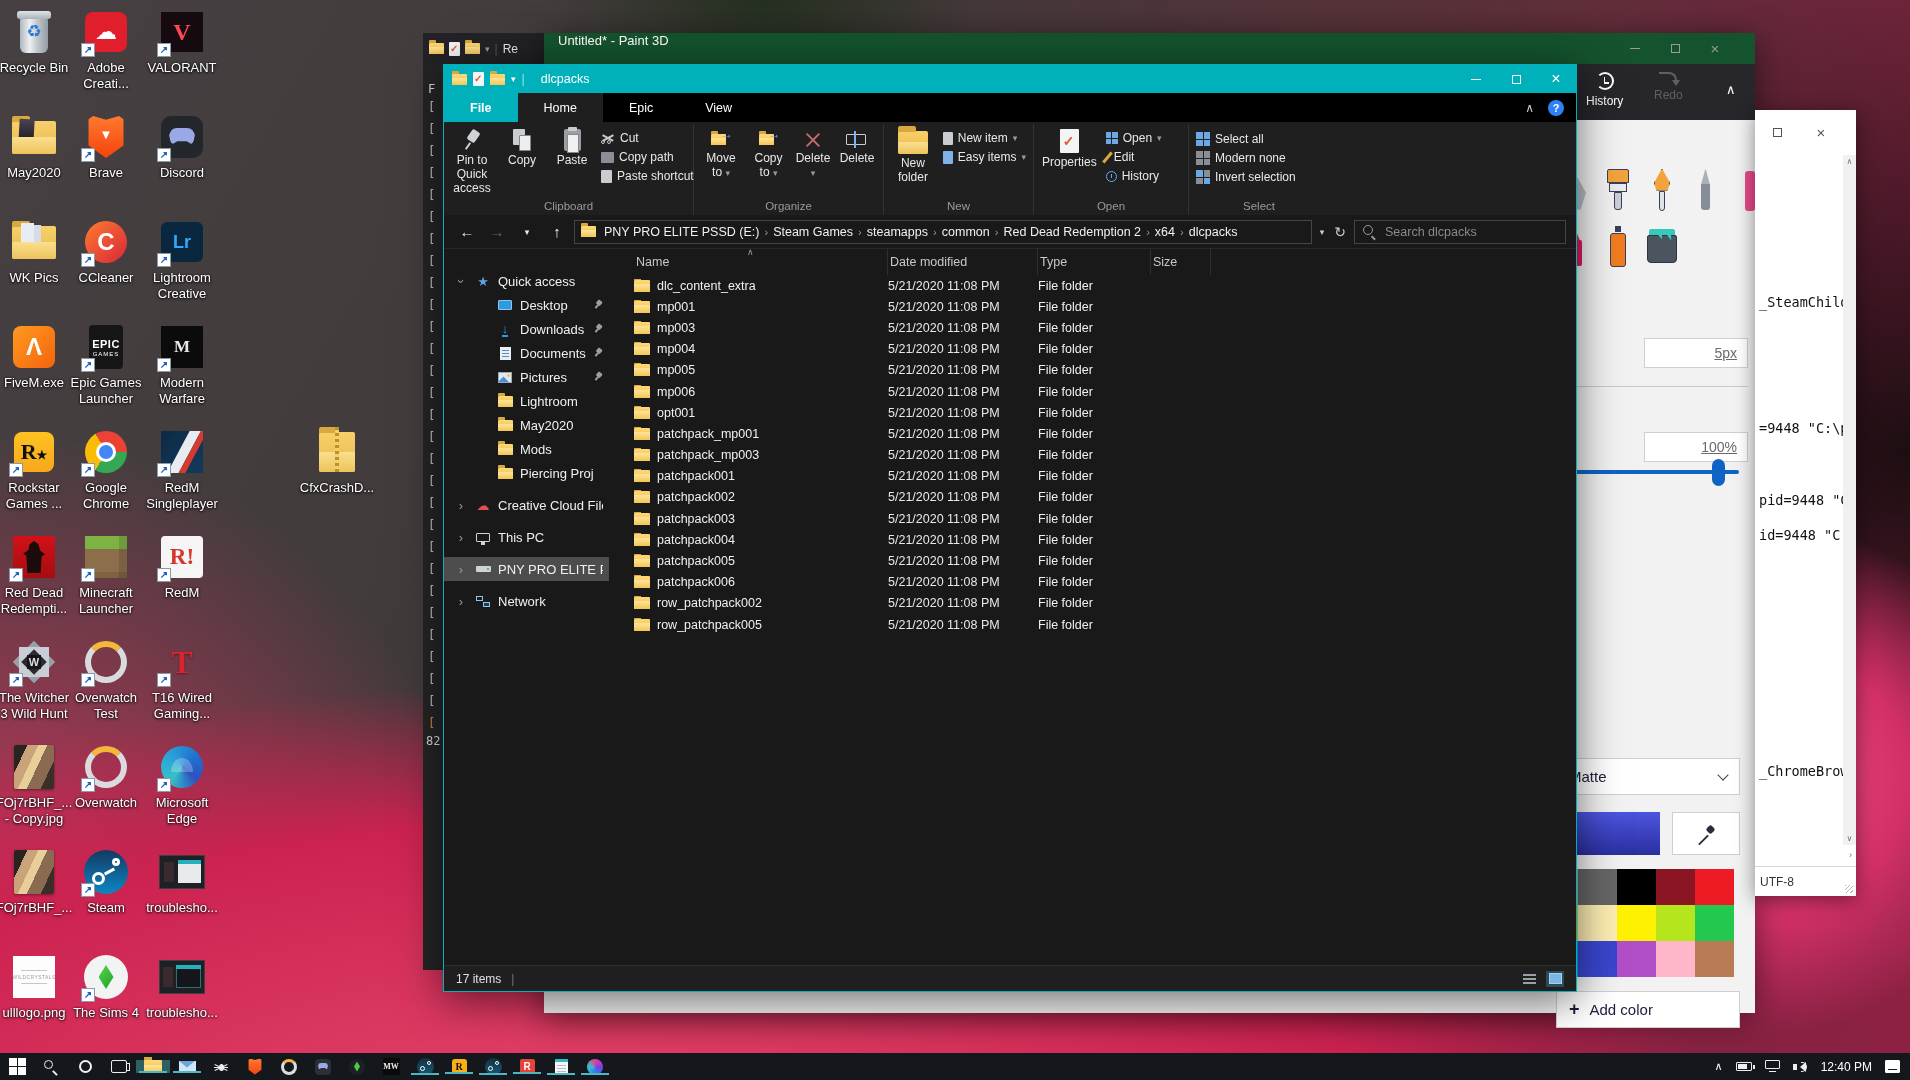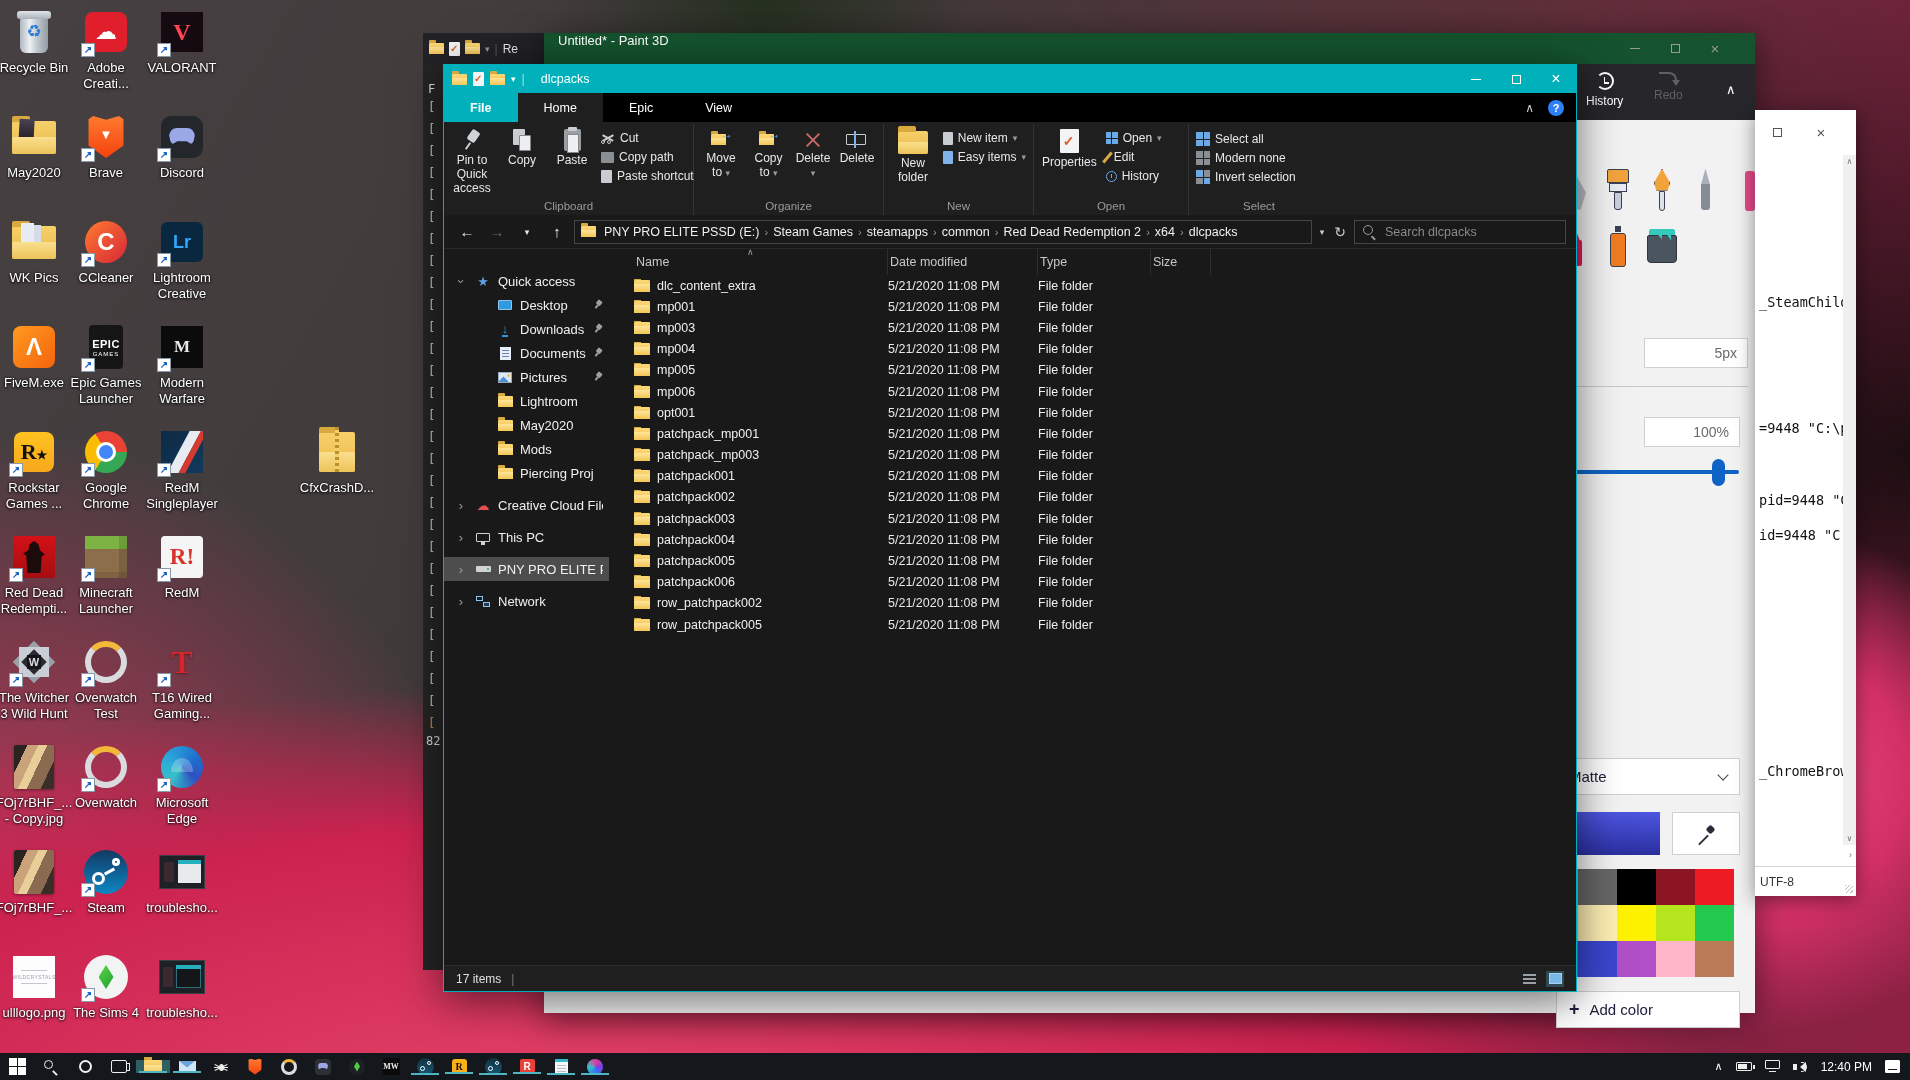--- a/index.html
+++ b/index.html
@@ -104,21 +104,21 @@
   #exp-status .views{margin-left:auto;display:flex;gap:8px;}
   .v-ic{width:18px;height:16px;display:flex;align-items:center;justify-content:center;}
   
   #paint3d{position:absolute;left:544px;top:33px;width:1211px;height:980px;box-shadow:0 6px 30px rgba(0,0,0,.5);}
   #p3d-title{position:absolute;left:0;top:0;right:0;height:31px;background:#14532d;display:flex;align-items:flex-start;color:#fff;}
   #p3d-title .t{margin-left:14px;font-size:13px;}
   #p3d-title .winbtns{margin-left:auto;display:flex;height:100%;margin-right:20px;color:#9a9a9a;}
   #p3d-toolbar{position:absolute;left:0;top:31px;right:0;height:56px;background:#26262b;}
   #p3d-panel{position:absolute;left:0;top:87px;right:0;bottom:0;background:#f2f2f3;}
   .p3d-box{position:absolute;background:#fff;border:1px solid #cfcfcf;display:flex;align-items:center;}
-  .p3d-num{justify-content:flex-end;padding-right:10px;color:#6a6a6a;font-size:14px;}
+  .p3d-num{justify-content:flex-end;padding-right:10px;color:#6a6a6a;font-size:14px;text-decoration:underline;}
   #p3d-tools{position:absolute;display:grid;grid-template-columns:repeat(5,44px);grid-template-rows:57px 57px;justify-items:center;align-items:center;}
   .tbtn{color:#fff;display:flex;flex-direction:column;align-items:center;gap:4px;font-size:12px;}
   
   #notepad{position:absolute;left:1755px;top:110px;width:101px;height:786px;background:#fff;box-shadow:0 4px 18px rgba(0,0,0,.45);}
   #np-title{position:absolute;left:0;top:0;right:0;height:45px;display:flex;align-items:center;justify-content:flex-start;color:#444;}
   #np-lines span{position:absolute;font-family:"DejaVu Sans Mono","Liberation Mono",monospace;font-size:13.5px;color:#111;white-space:pre;}
   #np-scroll{position:absolute;right:0;top:45px;width:13px;height:690px;background:#f0f0f0;display:flex;flex-direction:column;justify-content:space-between;align-items:center;color:#707070;font-size:8px;padding:2px 0;}
   #np-status{position:absolute;left:0;right:0;bottom:0;height:30px;border-top:1px solid #d6d6d6;display:flex;align-items:center;color:#333;font-size:12px;}
   
   #re-bar{position:absolute;left:423px;top:33px;width:121px;height:31px;background:#232327;display:flex;align-items:center;gap:5px;padding:0 6px;color:#e8e8e8;font-size:12px;}
@@ -539,21 +539,21 @@
             <div style="position:relative;width:30px;height:42px">
               <div style="position:absolute;top:8px;left:0;width:30px;height:28px;background:#4a5560;border:1.5px solid #2f3540;border-radius:2px 2px 4px 4px"></div>
               <div style="position:absolute;top:2px;left:2px;width:26px;height:12px;background:#35cabc;border-radius:2px;clip-path:polygon(0 0,100% 0,100% 55%,85% 55%,85% 100%,70% 55%,50% 55%,50% 90%,35% 55%,0 55%)"></div>
             </div>
           </div>
         </div>
       <div class="p3d-box p3d-num" style="left:1100px;top:218px;width:104px;height:30px">
         <span>5px</span>
       </div>
       <div style="position:absolute;left:1016px;top:266px;width:188px;height:1px;background:#c9c9c9"></div>
-      <div class="p3d-box p3d-num" style="left:1100px;top:297px;width:96px;height:30px">
+      <div class="p3d-box p3d-num" style="left:1100px;top:312px;width:104px;height:30px">
         <span>100%</span>
       </div>
       <div>
         <div style="position:absolute;left:950px;top:350px;width:245px;height:4px;background:#0f63c5;border-radius:2px"></div>
         <div style="position:absolute;left:1168px;top:339px;width:13px;height:27px;background:#0f63c5;border-radius:7px"></div>
       </div>
       <div class="p3d-box" style="left:1012px;top:638px;width:184px;height:37px;justify-content:space-between;padding:0 12px">
         <span style="color:#1c1c3c;font-size:15px">Matte</span>
         <div style="width:8px;height:8px;border-right:1.8px solid #444;border-bottom:1.8px solid #444;transform:rotate(45deg);margin-top:-4px"></div>
       </div>

